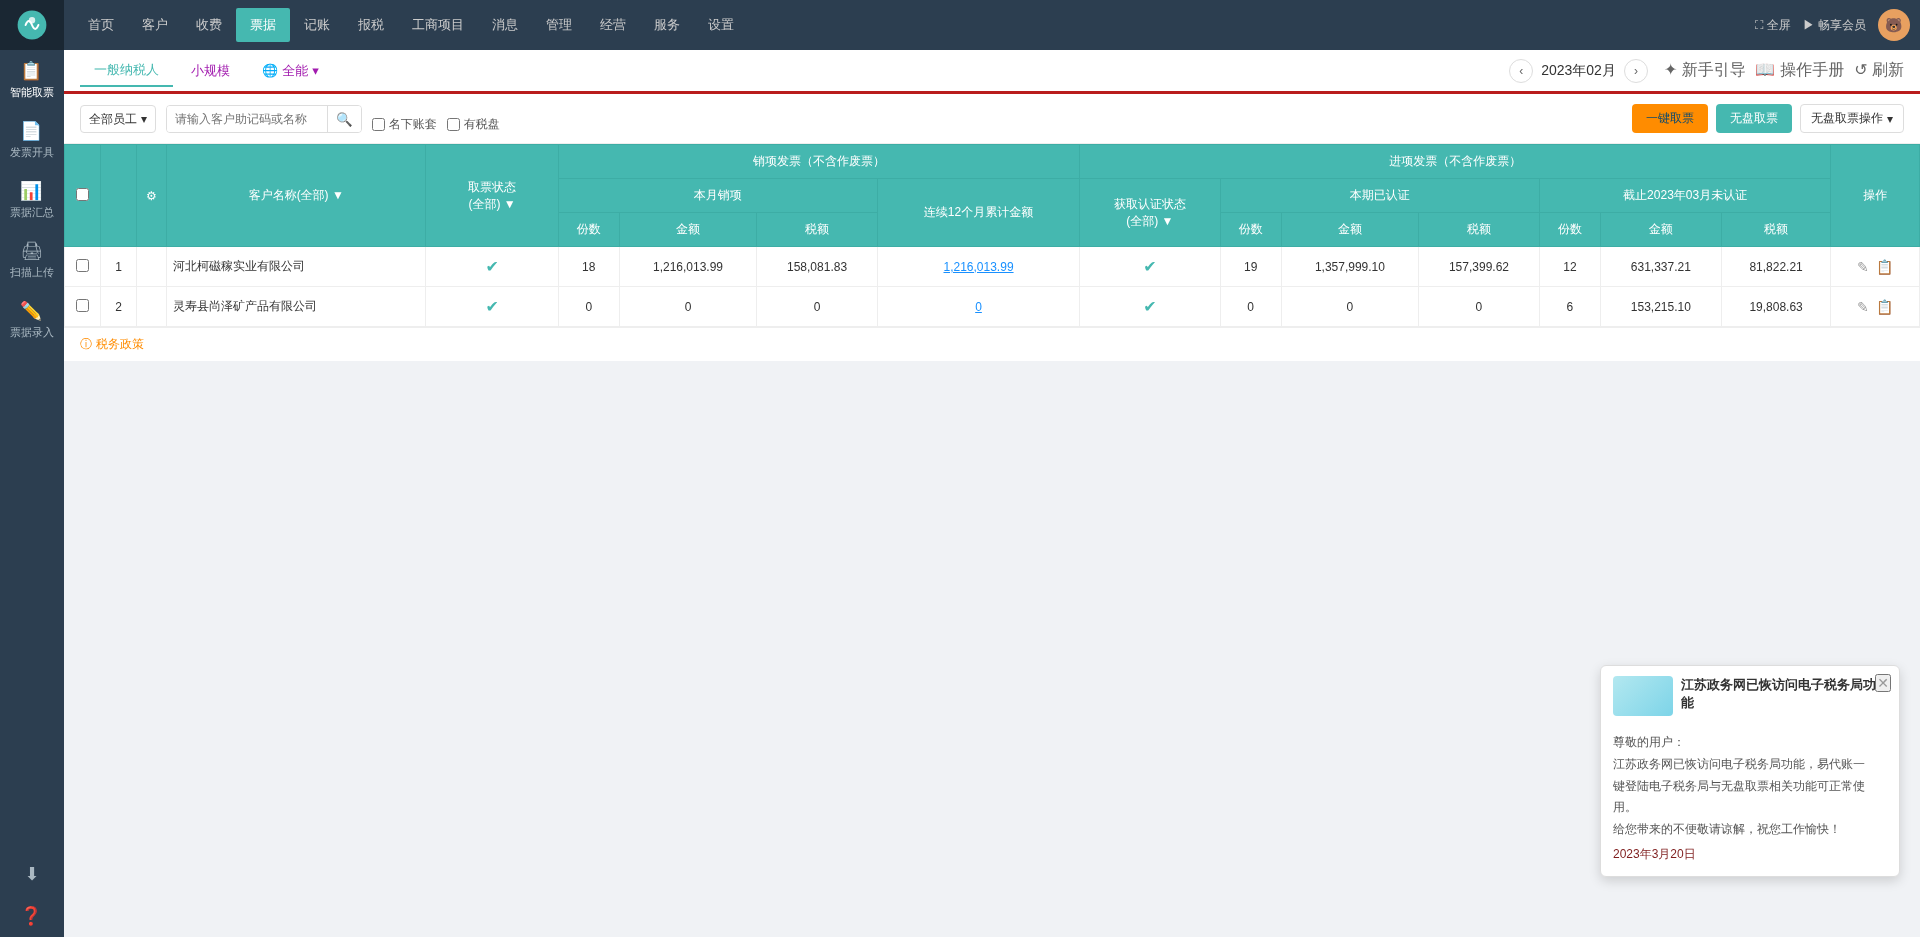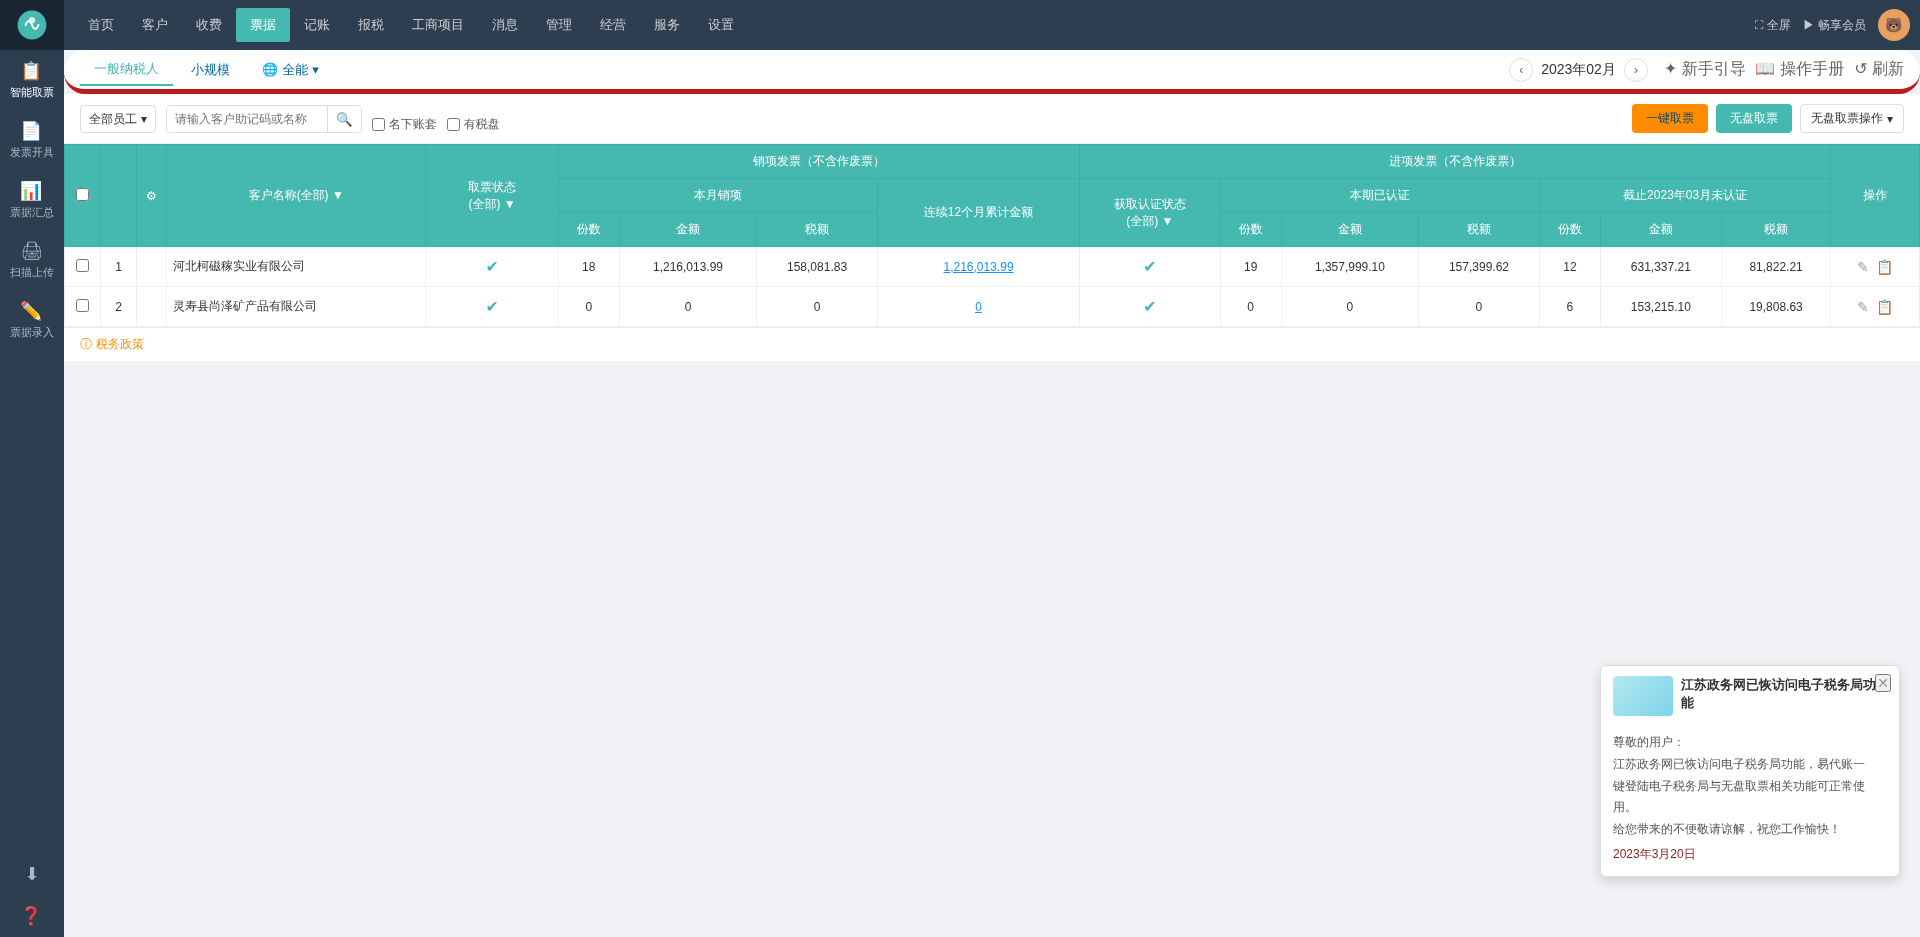--- a/index.html
+++ b/index.html
@@ -96,34 +96,33 @@
     .page-content {
       flex: 1;
       background: #f0f2f5;
       overflow: auto;
       padding: 0;
     }
 
     
     .tab-bar {
       background: #fff;
-      border-bottom: 5px solid #b91c1c;
+      border-bottom: 3px solid #b91c1c;
       display: flex;
       align-items: center;
       padding: 16px 16px;
       height: 44px;
       gap: 4px;
-      border-radius: 21px;
     }
     .tab-item {
       padding: 6px 14px;
       cursor: pointer;
       border-radius: 4px 4px 0 0;
       font-size: 13px;
-      color: #0369a1;
+      color: #a21caf;
       display: flex; align-items: center; gap: 4px;
     }
     .tab-item.active {
       color: #45b8b0;
       border-bottom: 2px solid #45b8b0;
       font-weight: 500;
     }
 
     
     .period-nav {

